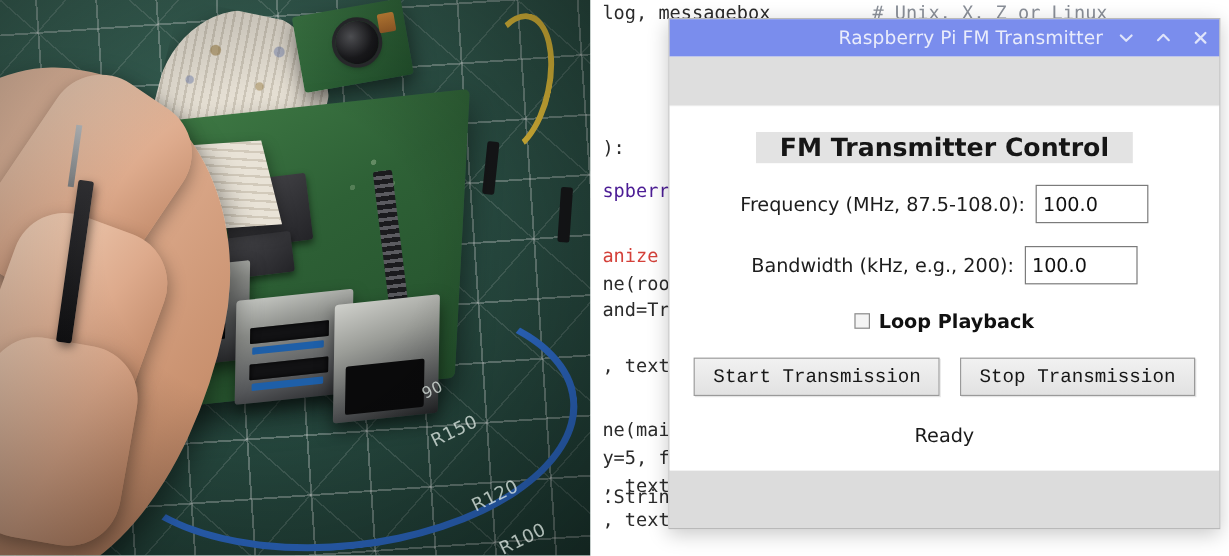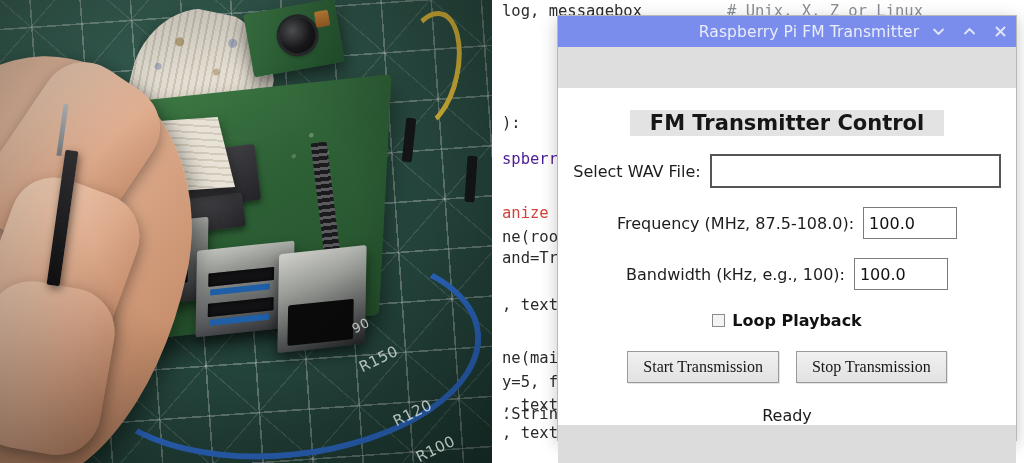--- a/index.html
+++ b/index.html
@@ -273,21 +273,21 @@
   }
   #loop-label { font-size: 16px; color: #111; font-weight: bold; }
   #btn-row {
     display: flex; align-items: center; justify-content: center;
     gap: 17px; margin-top: 21px;
   }
   .btn {
     background: linear-gradient(#f1f1f1, #e2e2e2);
     border: 1px solid #9a9a9a;
     padding: 6px 15px; font-size: 16px; color: #171717;
-    font-family: Liberation Serif, serif;
+    font-family: Liberation Mono, monospace;
     box-shadow: 1px 1px 0 rgba(0,0,0,.10);
     cursor: default;
     text-align: right;
   }
   #status {
     text-align: center; margin-top: 23px;
     font-size: 16px; color: #1a1a1a; font-weight: normal;
   }
   #footer {
     height: 48px; background: #dcdcdc; flex: 0 0 auto;
@@ -385,32 +385,28 @@
     </div>
 
     <div id="toolstrip"></div>
 
     <div id="content">
 
       <div id="heading">
         <span>FM Transmitter Control</span>
       </div>
 
-      <div class="row">
-        <div class="lbl">Select WAV File:</div>
-        <input id="wav-input" class="txt" type="text" value="" style="">
-      </div>
 
       <div class="row">
         <div class="lbl">Frequency (MHz, 87.5-108.0):</div>
         <input id="freq-input" class="txt" type="text" value="100.0" style="">
       </div>
 
       <div class="row">
-        <div class="lbl">Bandwidth (kHz, e.g., 100):</div>
+        <div class="lbl">Bandwidth (kHz, e.g., 200):</div>
         <input id="bw-input" class="txt" type="text" value="100.0" style="">
       </div>
 
       <div id="loop-row">
         <div id="loop-box"></div>
         <div id="loop-label">Loop Playback</div>
       </div>
 
       <div id="btn-row">
         <button class="btn">Start Transmission</button>

